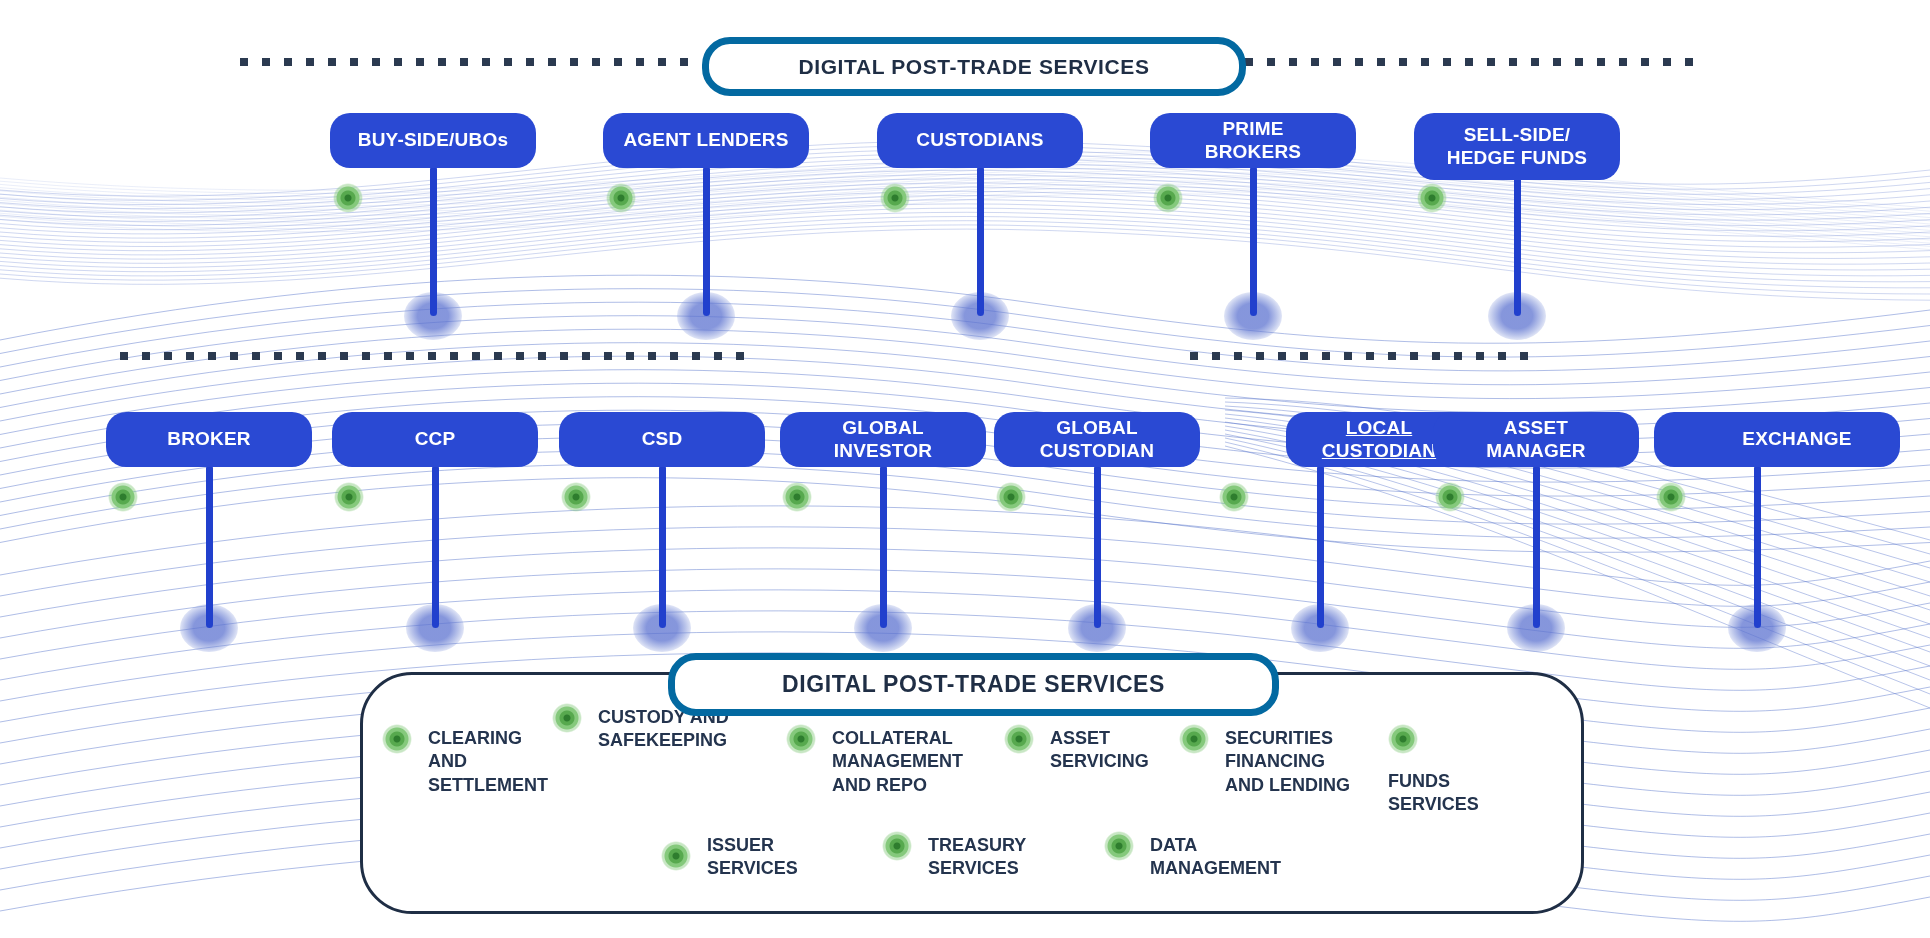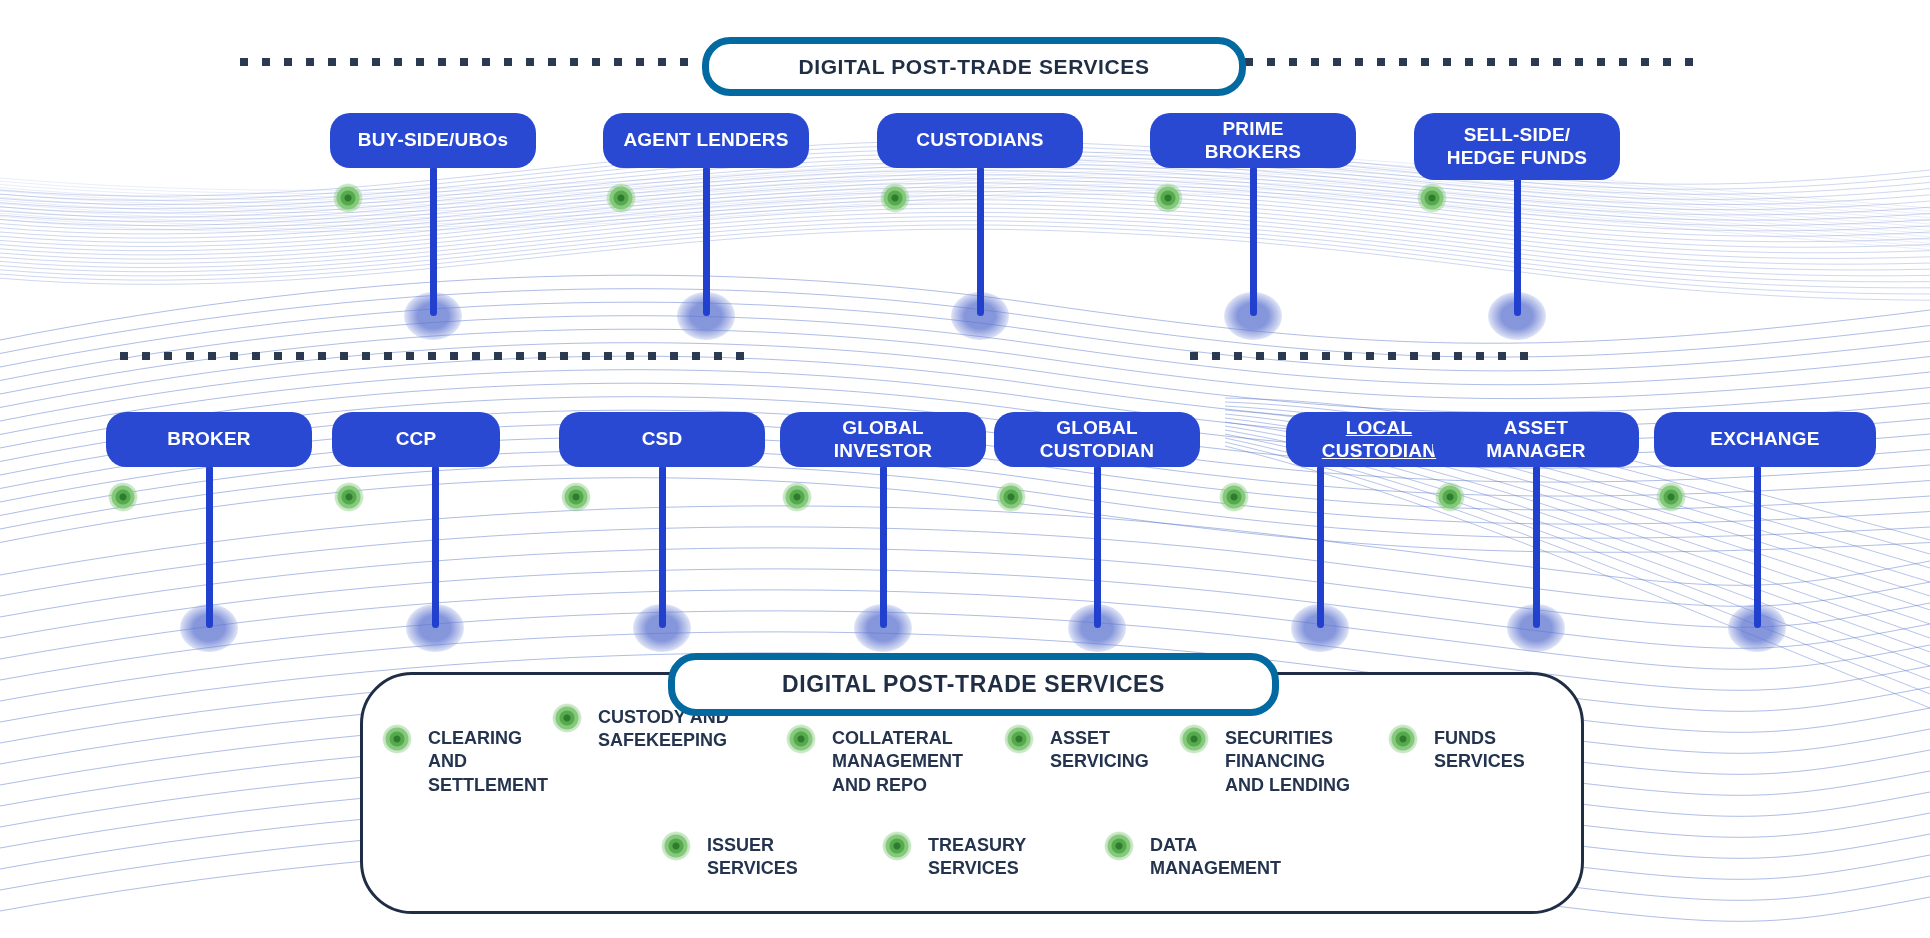--- a/index.html
+++ b/index.html
@@ -146,31 +146,31 @@
   <div class="gdot" style="left:333px;top:183px;"></div>
   <div class="gdot" style="left:606px;top:183px;"></div>
   <div class="gdot" style="left:880px;top:183px;"></div>
   <div class="gdot" style="left:1153px;top:183px;"></div>
   <div class="gdot" style="left:1417px;top:183px;"></div>
 
   <div class="dotline" style="left:120px;top:352px;width:635px;"></div>
   <div class="dotline" style="left:1190px;top:352px;width:348px;"></div>
 
   <div class="bpill" style="left:106px;top:412px;width:206px;height:55px;">BROKER</div>
-  <div class="bpill" style="left:332px;top:412px;width:168px;height:55px;">CCP</div>
+  <div class="bpill" style="left:332px;top:412px;width:206px;height:55px;">CCP</div>
   <div class="bpill" style="left:559px;top:412px;width:206px;height:55px;">CSD</div>
   <div class="bpill" style="left:780px;top:412px;width:206px;height:55px;">GLOBAL
 INVESTOR</div>
   <div class="bpill" style="left:994px;top:412px;width:206px;height:55px;">GLOBAL
 CUSTODIAN</div>
   <div class="bpill" style="left:1286px;top:412px;width:186px;height:55px;text-decoration:underline;">LOCAL
 CUSTODIAN</div>
   <div class="bpill" style="left:1433px;top:412px;width:206px;height:55px;">ASSET
 MANAGER</div>
-  <div class="bpill" style="left:1654px;top:412px;width:222px;height:55px;">EXCHANGE</div>
+  <div class="bpill" style="left:1654px;top:412px;width:206px;height:55px;padding-left:40px;">EXCHANGE</div>
 
   <div class="vline" style="left:206px;top:465px;height:163px;"></div>
   <div class="vline" style="left:432px;top:465px;height:163px;"></div>
   <div class="vline" style="left:659px;top:465px;height:163px;"></div>
   <div class="vline" style="left:880px;top:465px;height:163px;"></div>
   <div class="vline" style="left:1094px;top:465px;height:163px;"></div>
   <div class="vline" style="left:1317px;top:465px;height:163px;"></div>
   <div class="vline" style="left:1533px;top:465px;height:163px;"></div>
   <div class="vline" style="left:1754px;top:465px;height:163px;"></div>
 
@@ -216,27 +216,27 @@
     <span class="dot"></span>
     <span class="svc-label">ASSET
 SERVICING</span>
   </div>
   <div class="svc" style="left:1179px;top:727px;">
     <span class="dot"></span>
     <span class="svc-label">SECURITIES
 FINANCING
 AND LENDING</span>
   </div>
-  <div class="svc" style="left:1388px;top:727px;">
+  <div class="svc" style="left:1388px;top:727px;flex-direction:column;">
     <span class="dot"></span>
     <span class="svc-label">FUNDS
 SERVICES</span>
   </div>
 
-  <div class="svc" style="left:661px;top:834px;">
+  <div class="svc" style="left:661px;top:834px;align-items:center;">
     <span class="dot"></span>
     <span class="svc-label">ISSUER
 SERVICES</span>
   </div>
   <div class="svc" style="left:882px;top:834px;">
     <span class="dot"></span>
     <span class="svc-label">TREASURY
 SERVICES</span>
   </div>
   <div class="svc" style="left:1104px;top:834px;">

